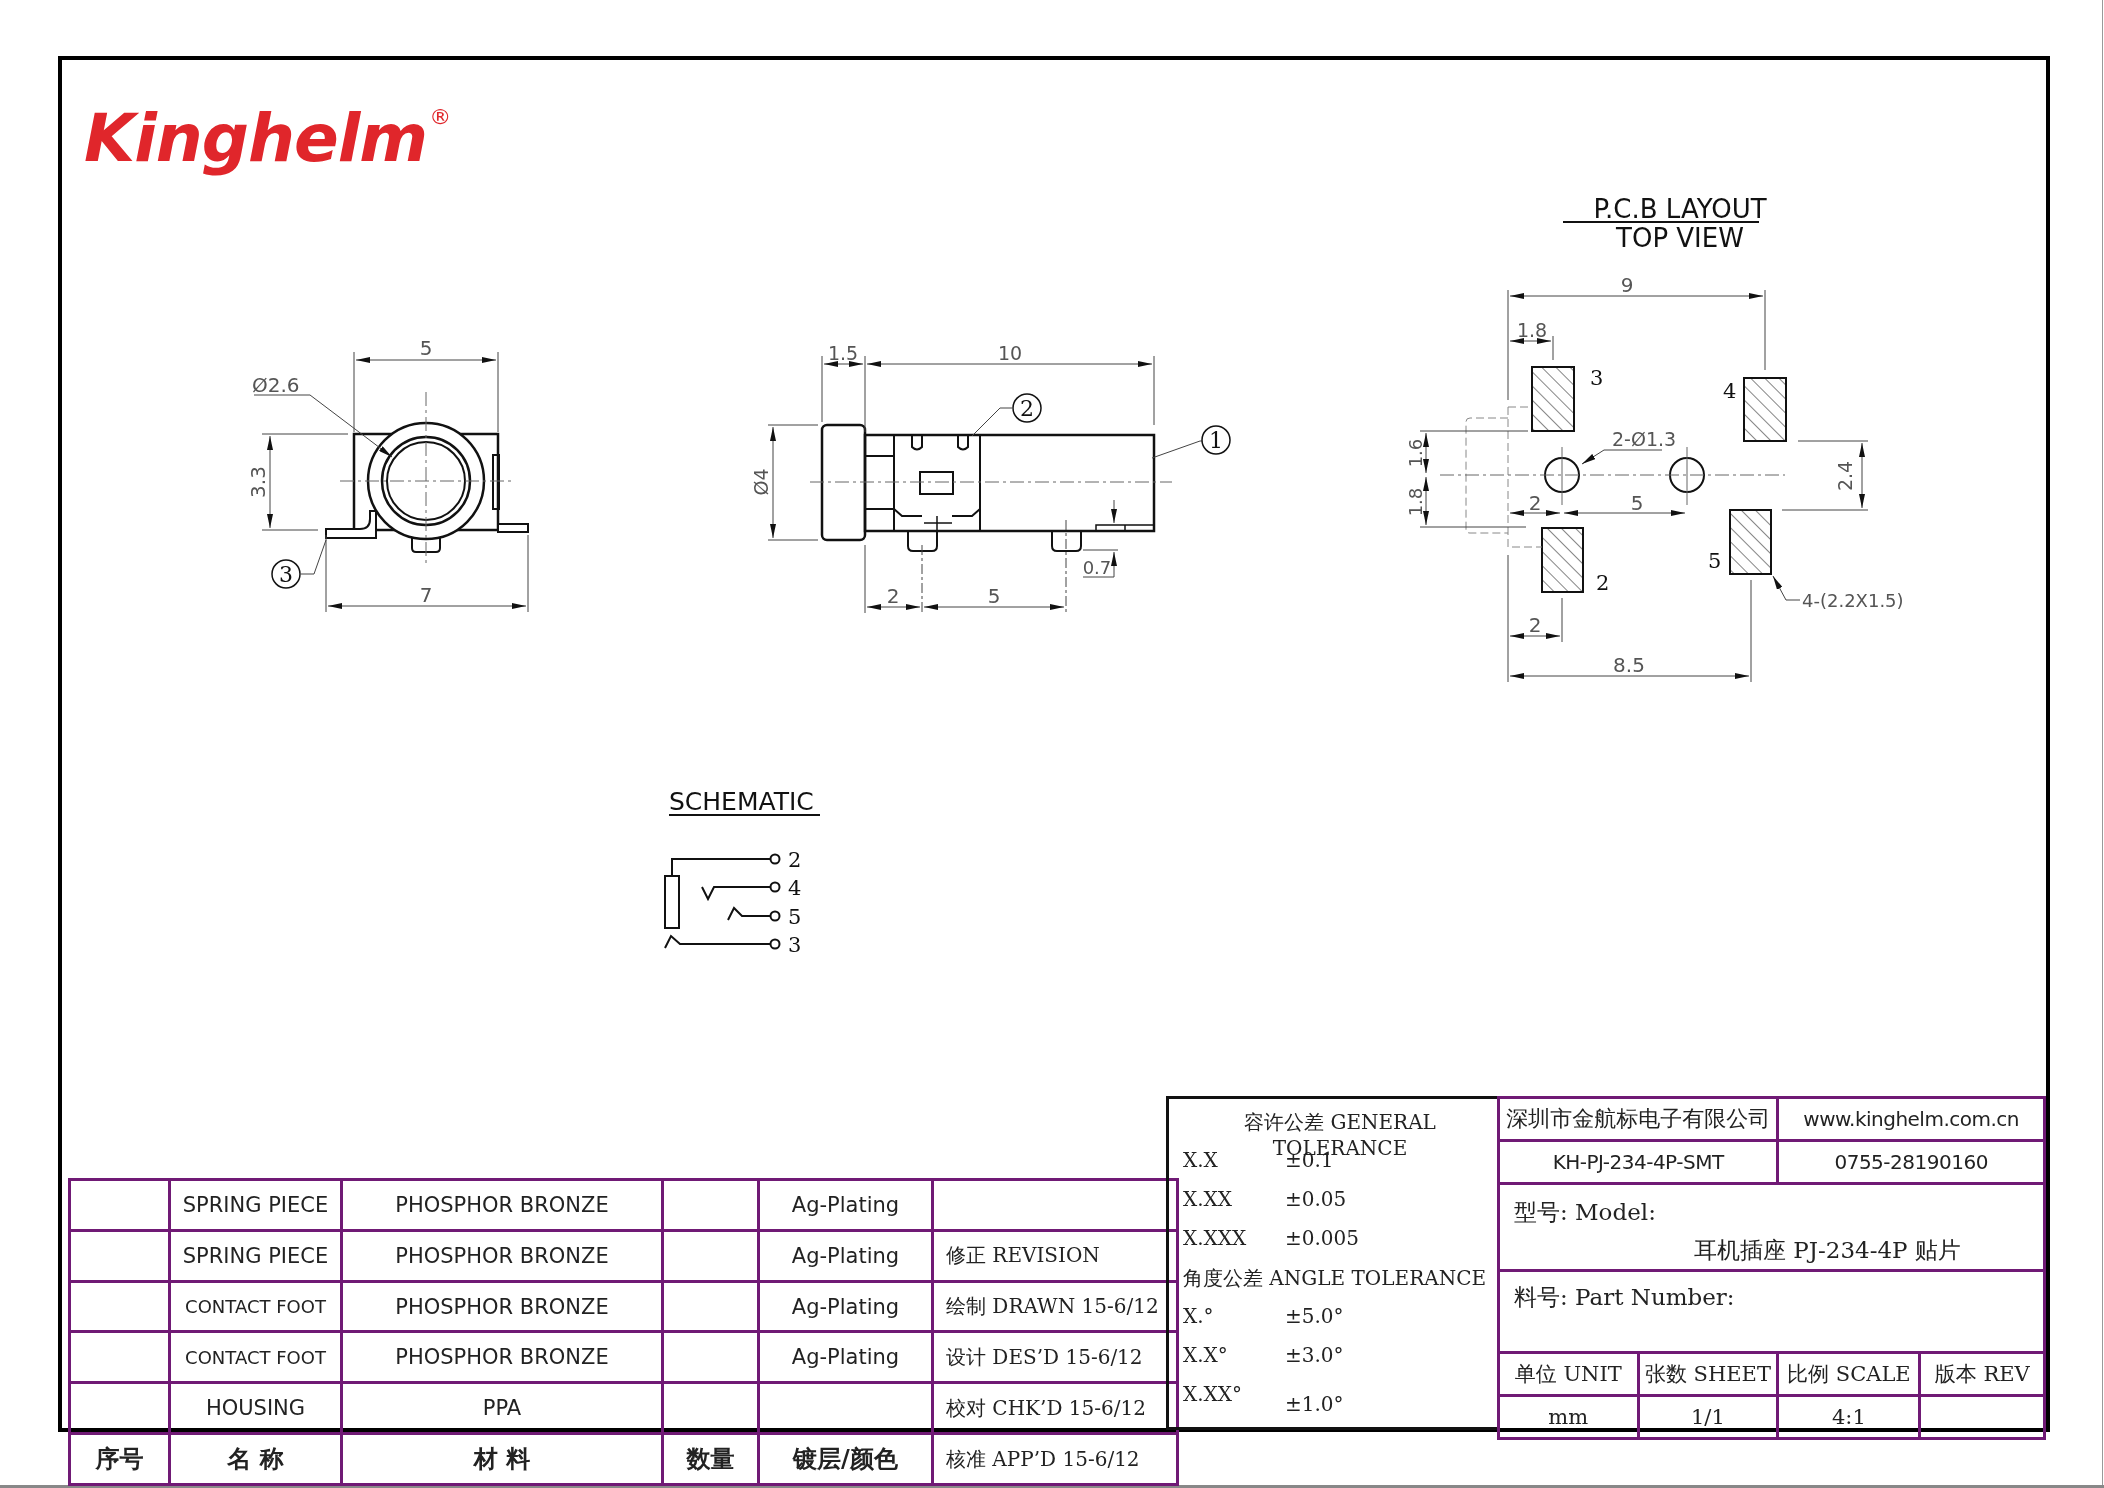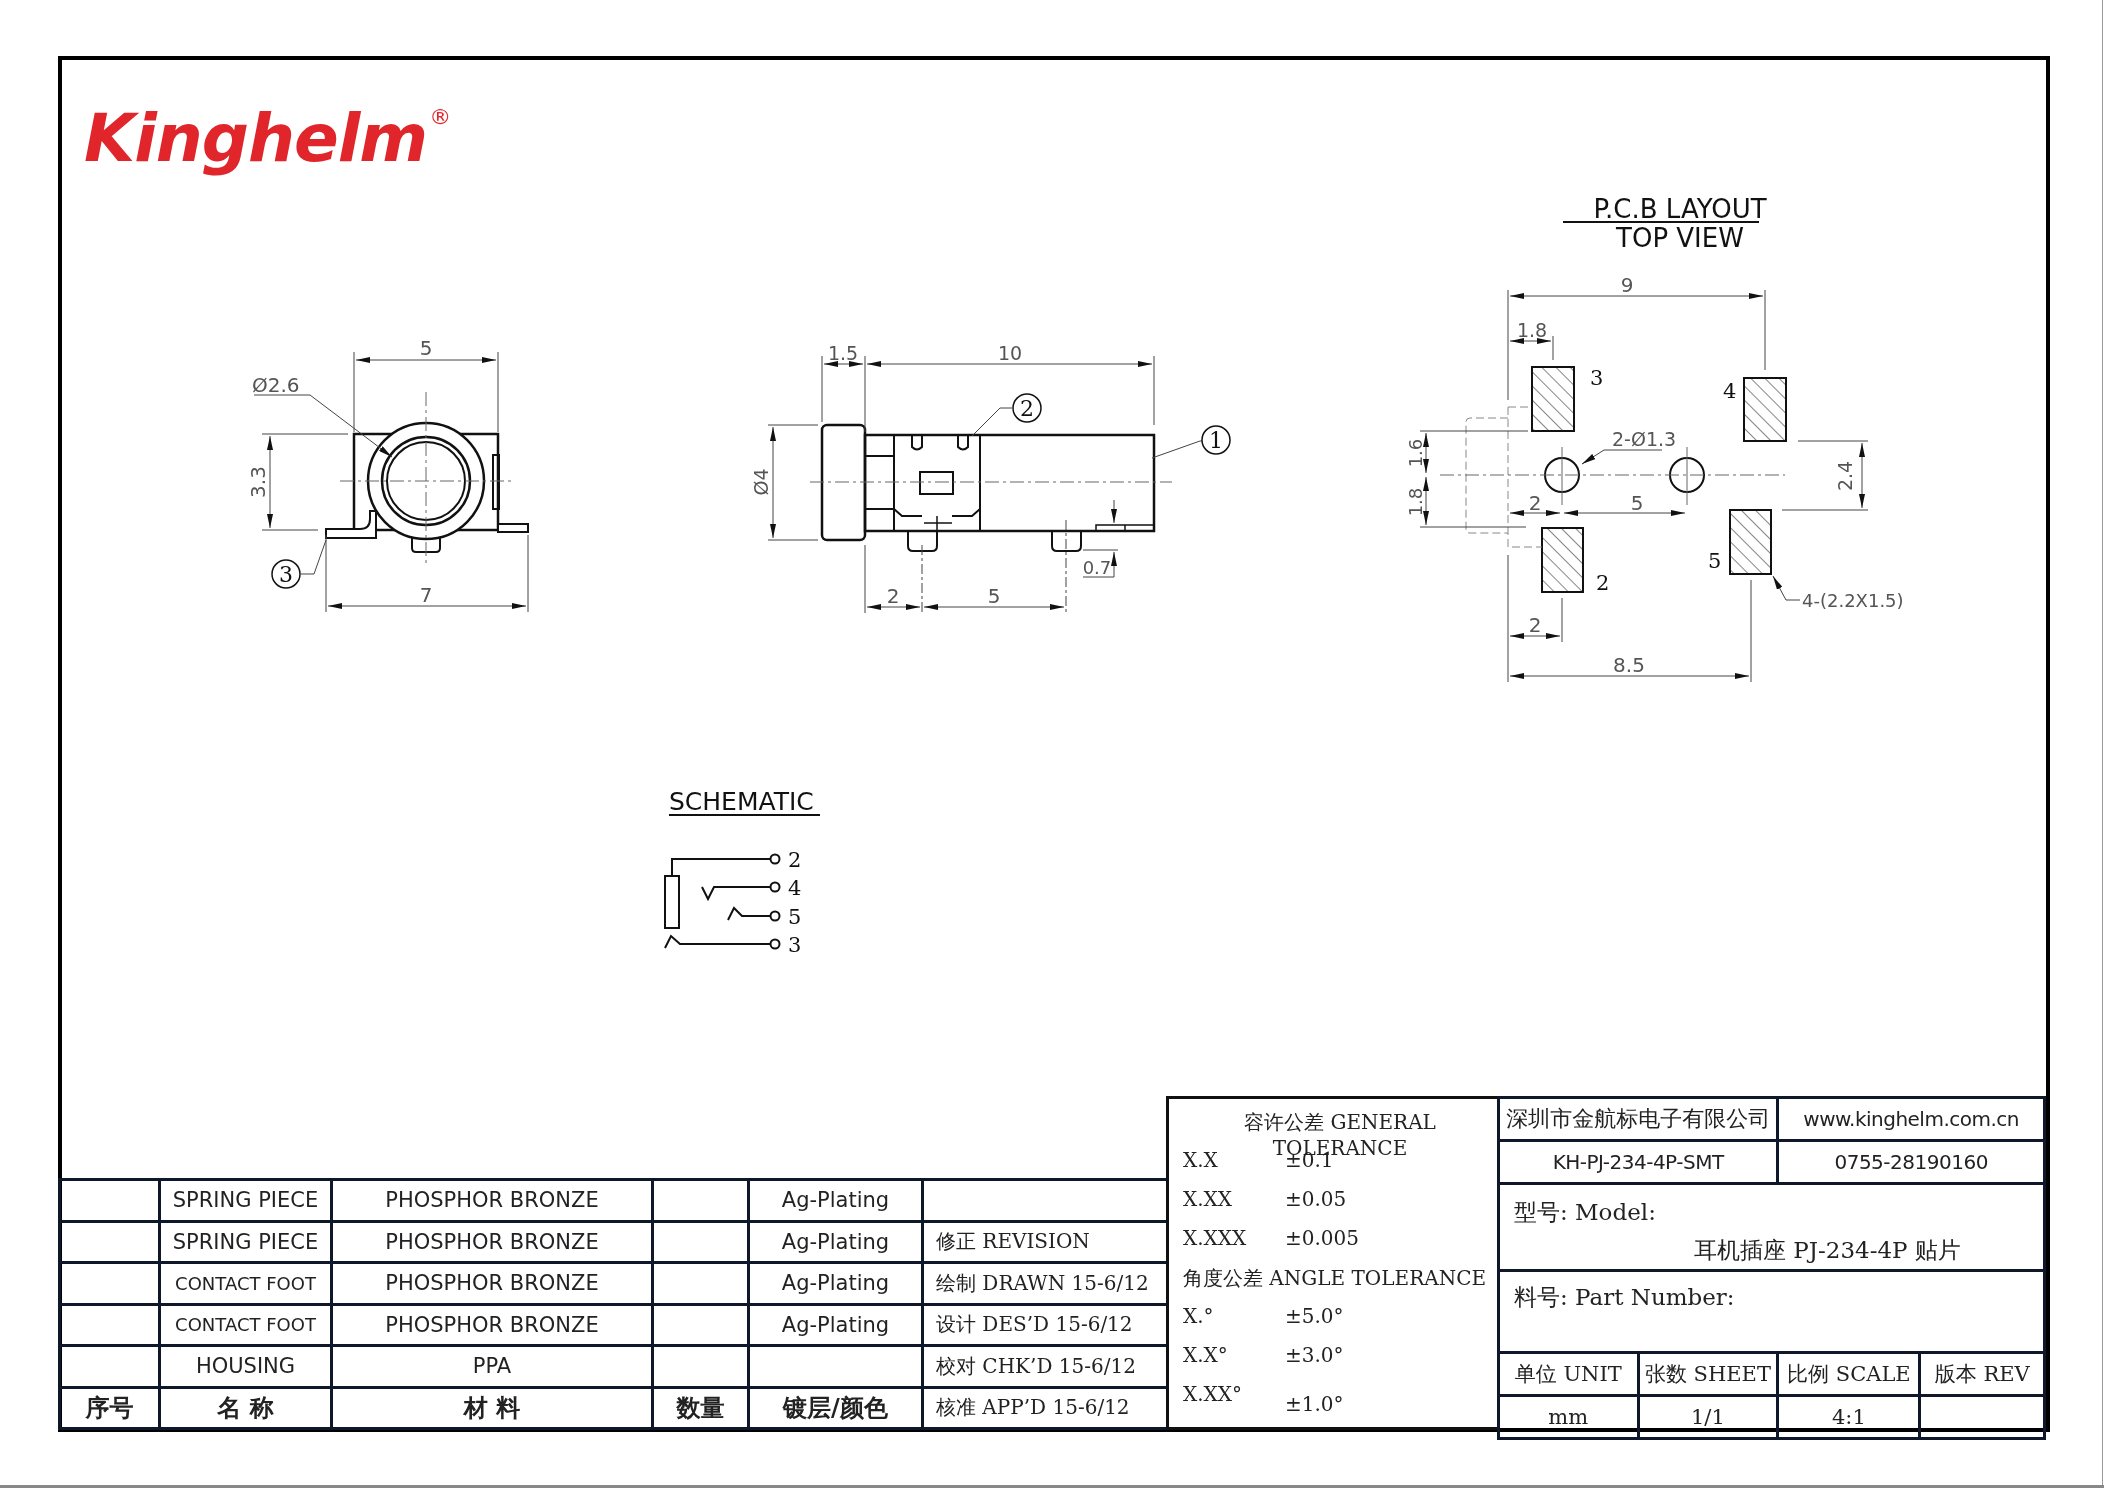--- a/index.html
+++ b/index.html
@@ -12,22 +12,22 @@
   .logo { position:absolute; left:84px; top:100px; font-family:"DejaVu Sans", sans-serif;
           font-weight:bold; font-style:italic; font-size:66px; color:#e0262b; letter-spacing:-1px; }
   .logo sup { font-size:22px; font-style:normal; font-weight:normal; vertical-align:top; position:relative; top:4px; margin-left:2px; }
   svg.draw { position:absolute; left:0; top:0; }
   .cad { font-family:"DejaVu Sans", sans-serif; fill:#555; }
   .cadb { font-family:"DejaVu Serif", serif; fill:#111; }
   .title-u { font-family:"DejaVu Sans", sans-serif; fill:#111; }
 
   
   table { border-collapse:collapse; position:absolute; }
-  td { border:3px solid #0f172a; padding:0; text-align:center; vertical-align:middle; white-space:nowrap; overflow:hidden; }
-  .bom { left:58px; top:1178px; width:1111px; height:252px; font-size:21px; }
+  td { border:3px solid #701a75; padding:0; text-align:center; vertical-align:middle; white-space:nowrap; overflow:hidden; }
+  .bom { left:68px; top:1178px; width:1111px; height:308px; font-size:21px; }
   .bom td { height:38px; color:#222; }
   .bom .small { font-size:18px; }
   .bom .hdr { font-family:"DejaVu Serif", serif; font-size:24px;font-weight:bold; }
   .bom .rev { text-align:left; padding-left:12px; font-family:"DejaVu Serif", serif; font-size:20px; }
   .tol { position:absolute; left:1166px; top:1096px; width:331px; height:334px;
          border:3px solid #111; border-right:none; box-sizing:border-box;
          font-family:"DejaVu Serif", serif; font-size:20px; color:#222; }
   .tol .row { position:absolute; left:14px;text-align:center; }
   .tol .v { position:absolute; left:116px; }
   .tb { left:1497px; top:1096px; width:549px; height:334px; font-family:"DejaVu Serif", serif; font-size:21px; color:#222; }

